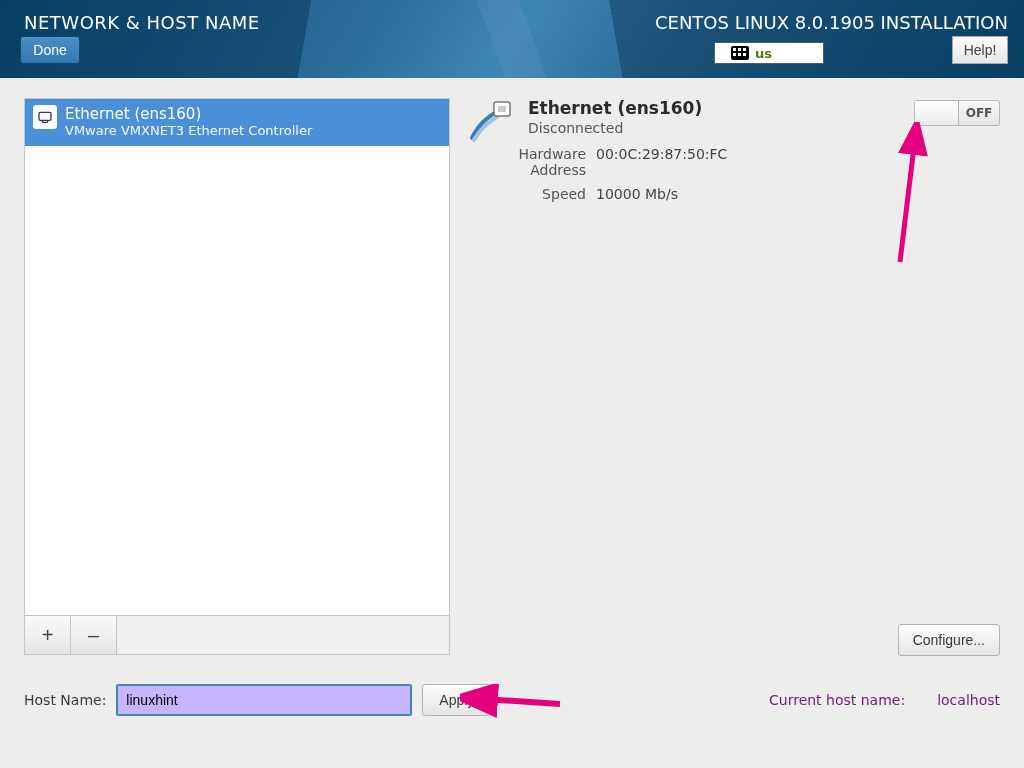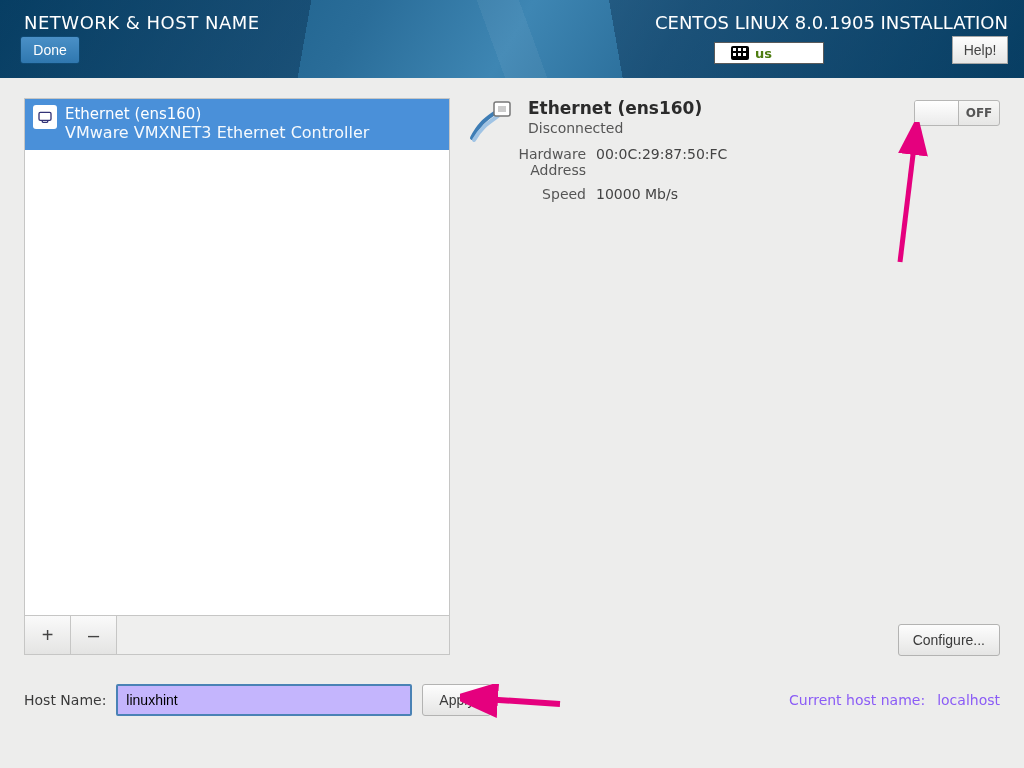--- a/index.html
+++ b/index.html
@@ -132,21 +132,21 @@
   .device-item .icon {
     position: absolute;
     left: 8px; top: 6px;
     width: 24px; height: 24px;
     background: #fff;
     border-radius: 3px;
     display: flex; align-items: center; justify-content: center;
   }
   .device-item .icon svg { width:16px; height:16px; }
   .device-item .name { font-size: 15px; font-weight: 400; }
-  .device-item .sub  { font-size: 16px; opacity: 0.95; }
+  .device-item .sub  { font-size: 13px; opacity: 0.95; }
   .device-toolbar {
     display: flex;
     border-top: 1px solid #c6c6c5;
     background: #efefee;
   }
   .tool-btn {
     width: 46px; height: 38px;
     border: none;
     border-right: 1px solid #c6c6c5;
     background: linear-gradient(#fafafa,#e4e4e3);
@@ -242,22 +242,22 @@
     padding: 0 16px;
     background: linear-gradient(#fdfdfd,#e5e5e4);
     border: 1px solid #b3b3b2;
     border-radius: 3px;
     font-size: 14px;
     color: #3a3a3a;
     cursor: pointer;
   }
   .current-host {
     margin-left: auto;
-    color: #8b5cf6;
-    display: flex; gap: 12px; align-items: center; text-align: right;
+    color: #701a75;
+    display: flex; gap: 32px; align-items: center; text-align: right;
   }
 
   
   .arrow {
     position: absolute;
     pointer-events: none;
   }
 </style>
 </head>
 <body>

